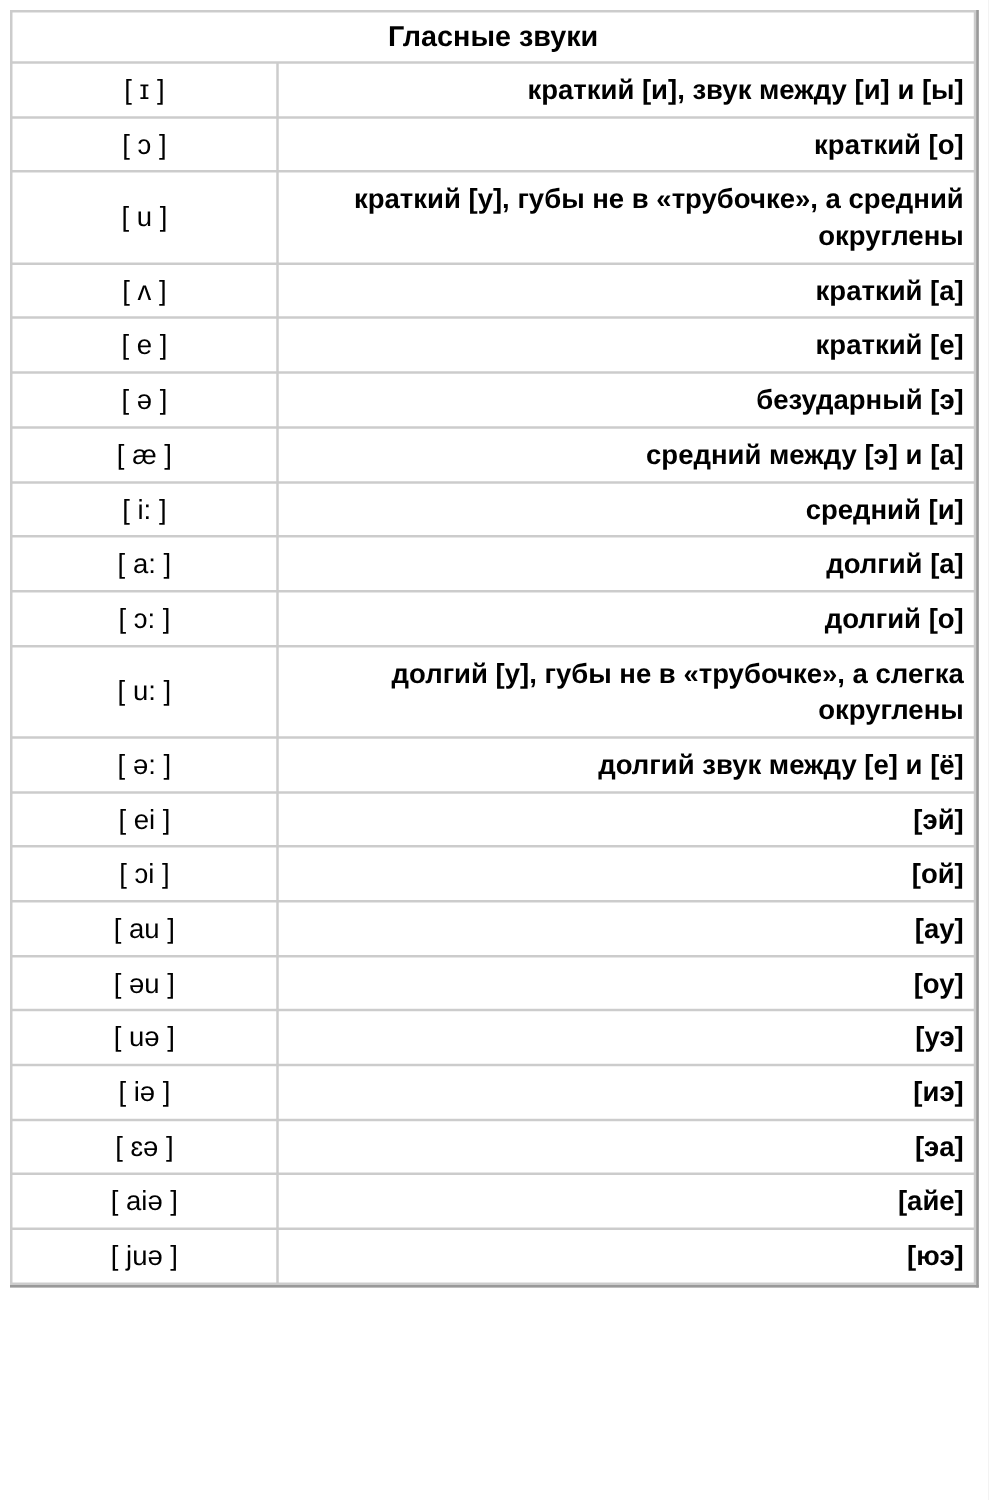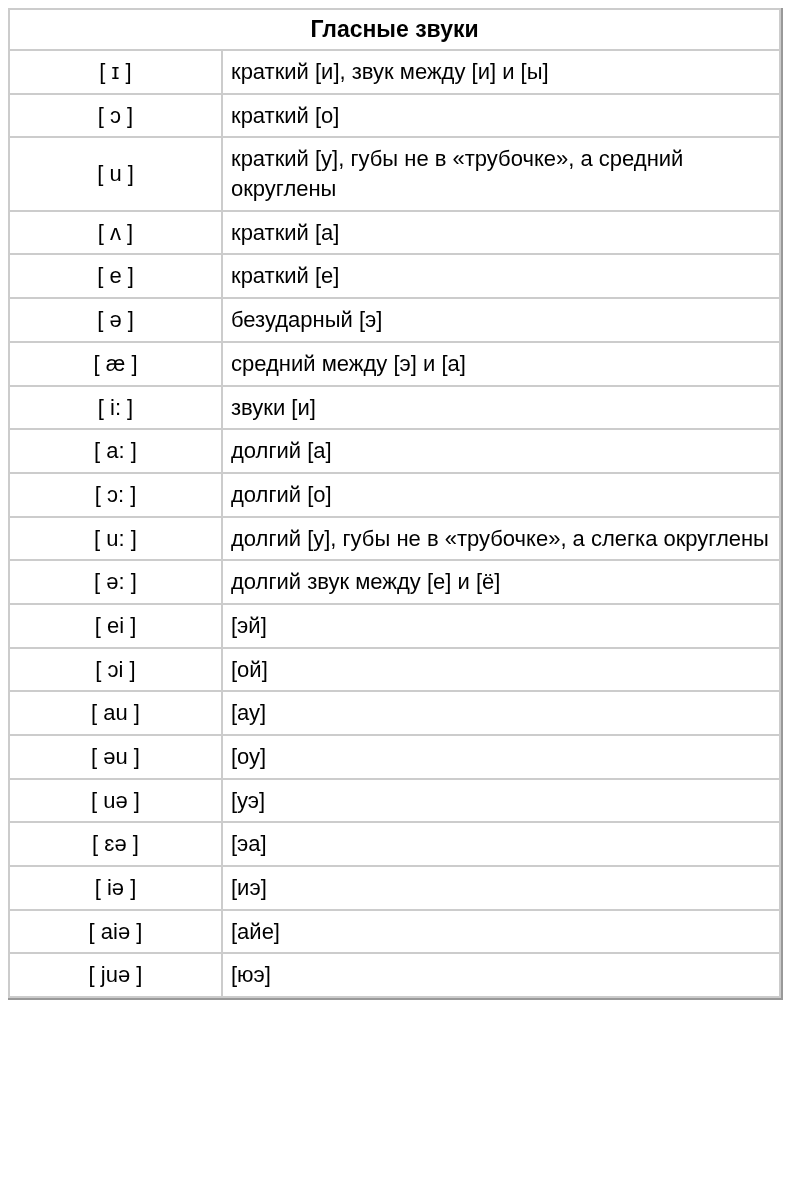--- a/index.html
+++ b/index.html
@@ -30,21 +30,22 @@
       padding: 6px 8px;
       vertical-align: middle;
       line-height: 1.35;
     }
     td.symbol {
       width: 195px;
       text-align: center;
       white-space: nowrap;
     }
     td.desc {
-      text-align: left;
+      text-align: right;
+      font-weight: bold;
     }
   </style>
 </head>
 <body>
 
 <table class="outer">
   <thead>
     <tr>
       <th colspan="2">Гласные звуки</th>
     </tr>
@@ -73,21 +74,21 @@
       <tr>
         <td class="symbol">[ ə ]</td>
         <td class="desc">безударный [э]</td>
       </tr>
       <tr>
         <td class="symbol">[ æ ]</td>
         <td class="desc">средний между [э] и [а]</td>
       </tr>
       <tr>
         <td class="symbol">[ i: ]</td>
-        <td class="desc">звуки [и]</td>
+        <td class="desc">средний [и]</td>
       </tr>
       <tr>
         <td class="symbol">[ a: ]</td>
         <td class="desc">долгий [а]</td>
       </tr>
       <tr>
         <td class="symbol">[ ɔ: ]</td>
         <td class="desc">долгий [о]</td>
       </tr>
       <tr>
@@ -112,26 +113,26 @@
       </tr>
       <tr>
         <td class="symbol">[ əu ]</td>
         <td class="desc">[оу]</td>
       </tr>
       <tr>
         <td class="symbol">[ uə ]</td>
         <td class="desc">[уэ]</td>
       </tr>
       <tr>
+        <td class="symbol">[ iə ]</td>
+        <td class="desc">[иэ]</td>
+      </tr>
+      <tr>
         <td class="symbol">[ ɛə ]</td>
         <td class="desc">[эа]</td>
-      </tr>
-      <tr>
-        <td class="symbol">[ iə ]</td>
-        <td class="desc">[иэ]</td>
       </tr>
       <tr>
         <td class="symbol">[ aiə ]</td>
         <td class="desc">[айе]</td>
       </tr>
       <tr>
         <td class="symbol">[ juə ]</td>
         <td class="desc">[юэ]</td>
       </tr>
     </tbody>

